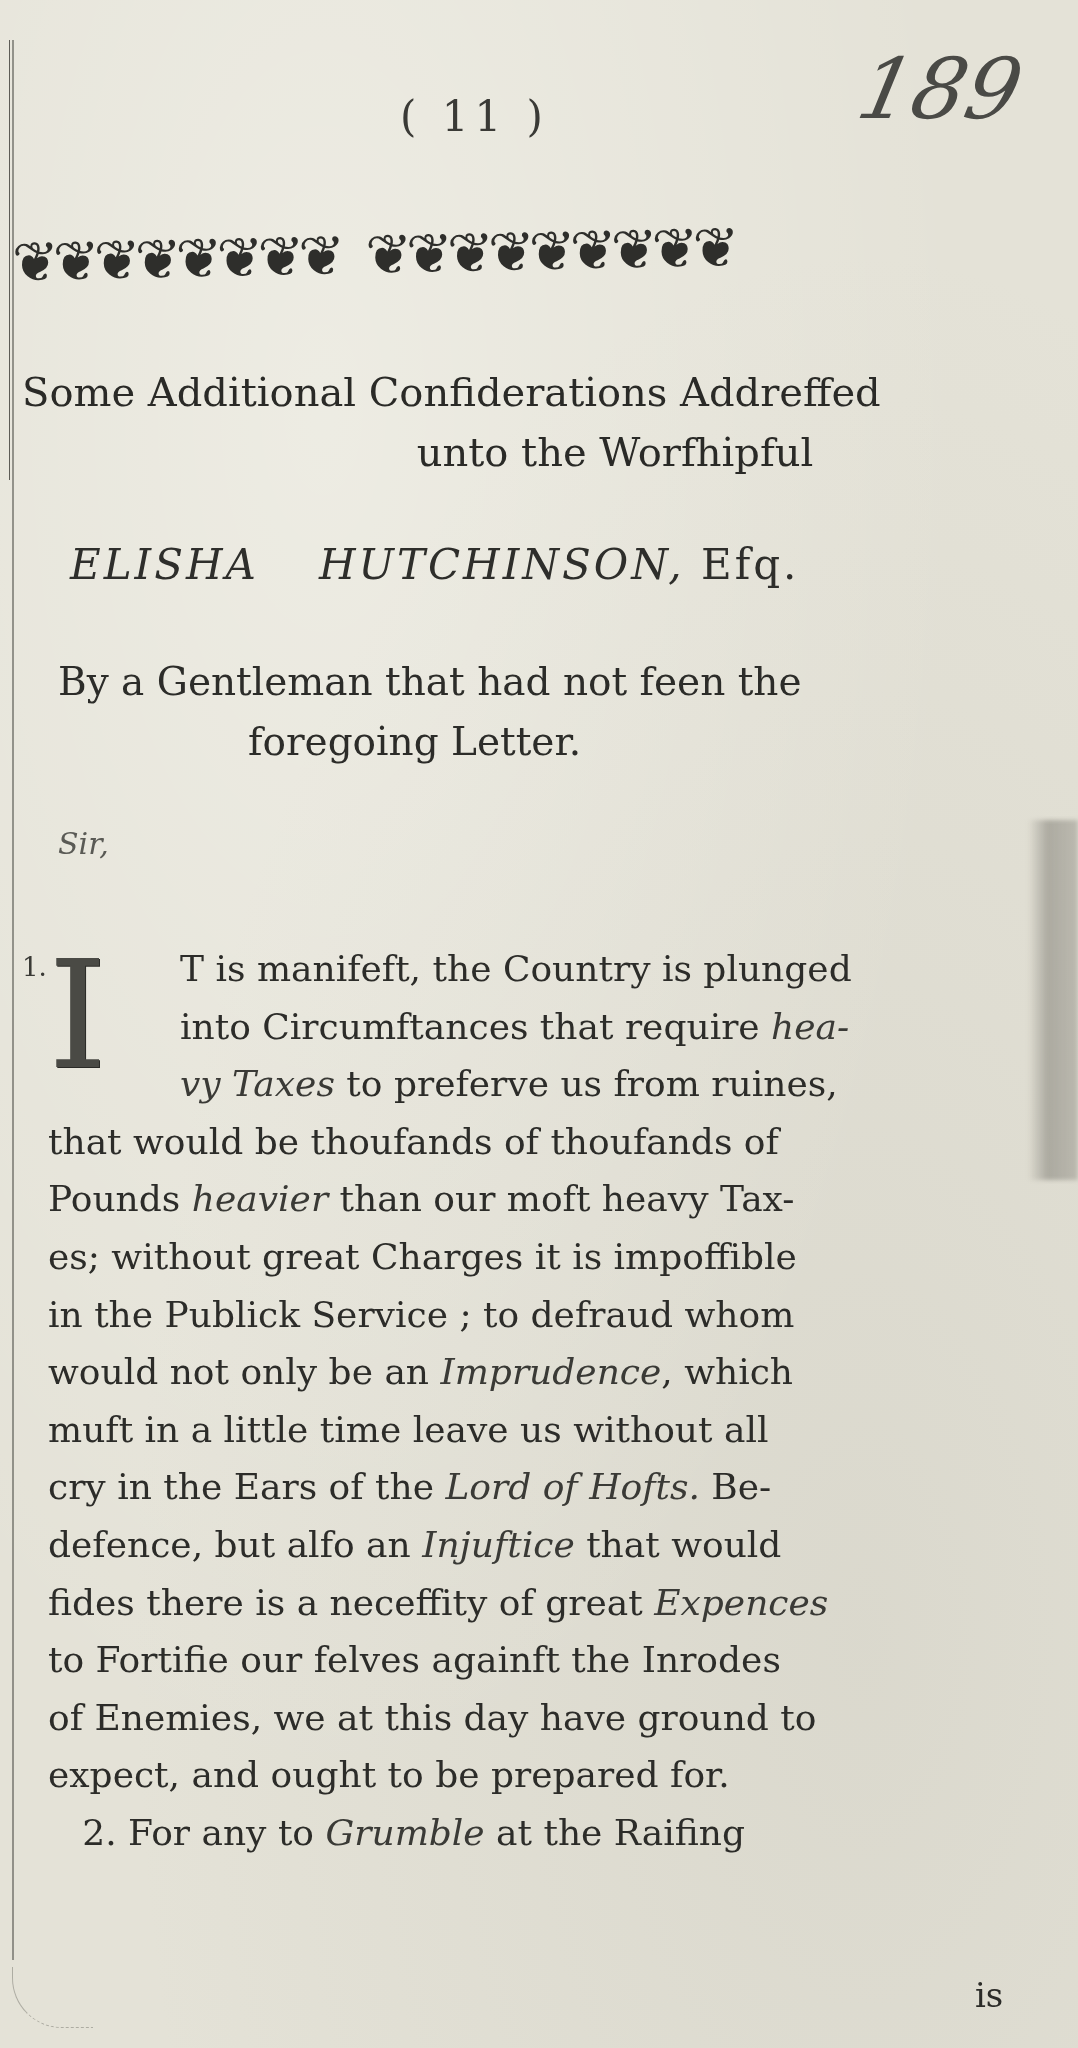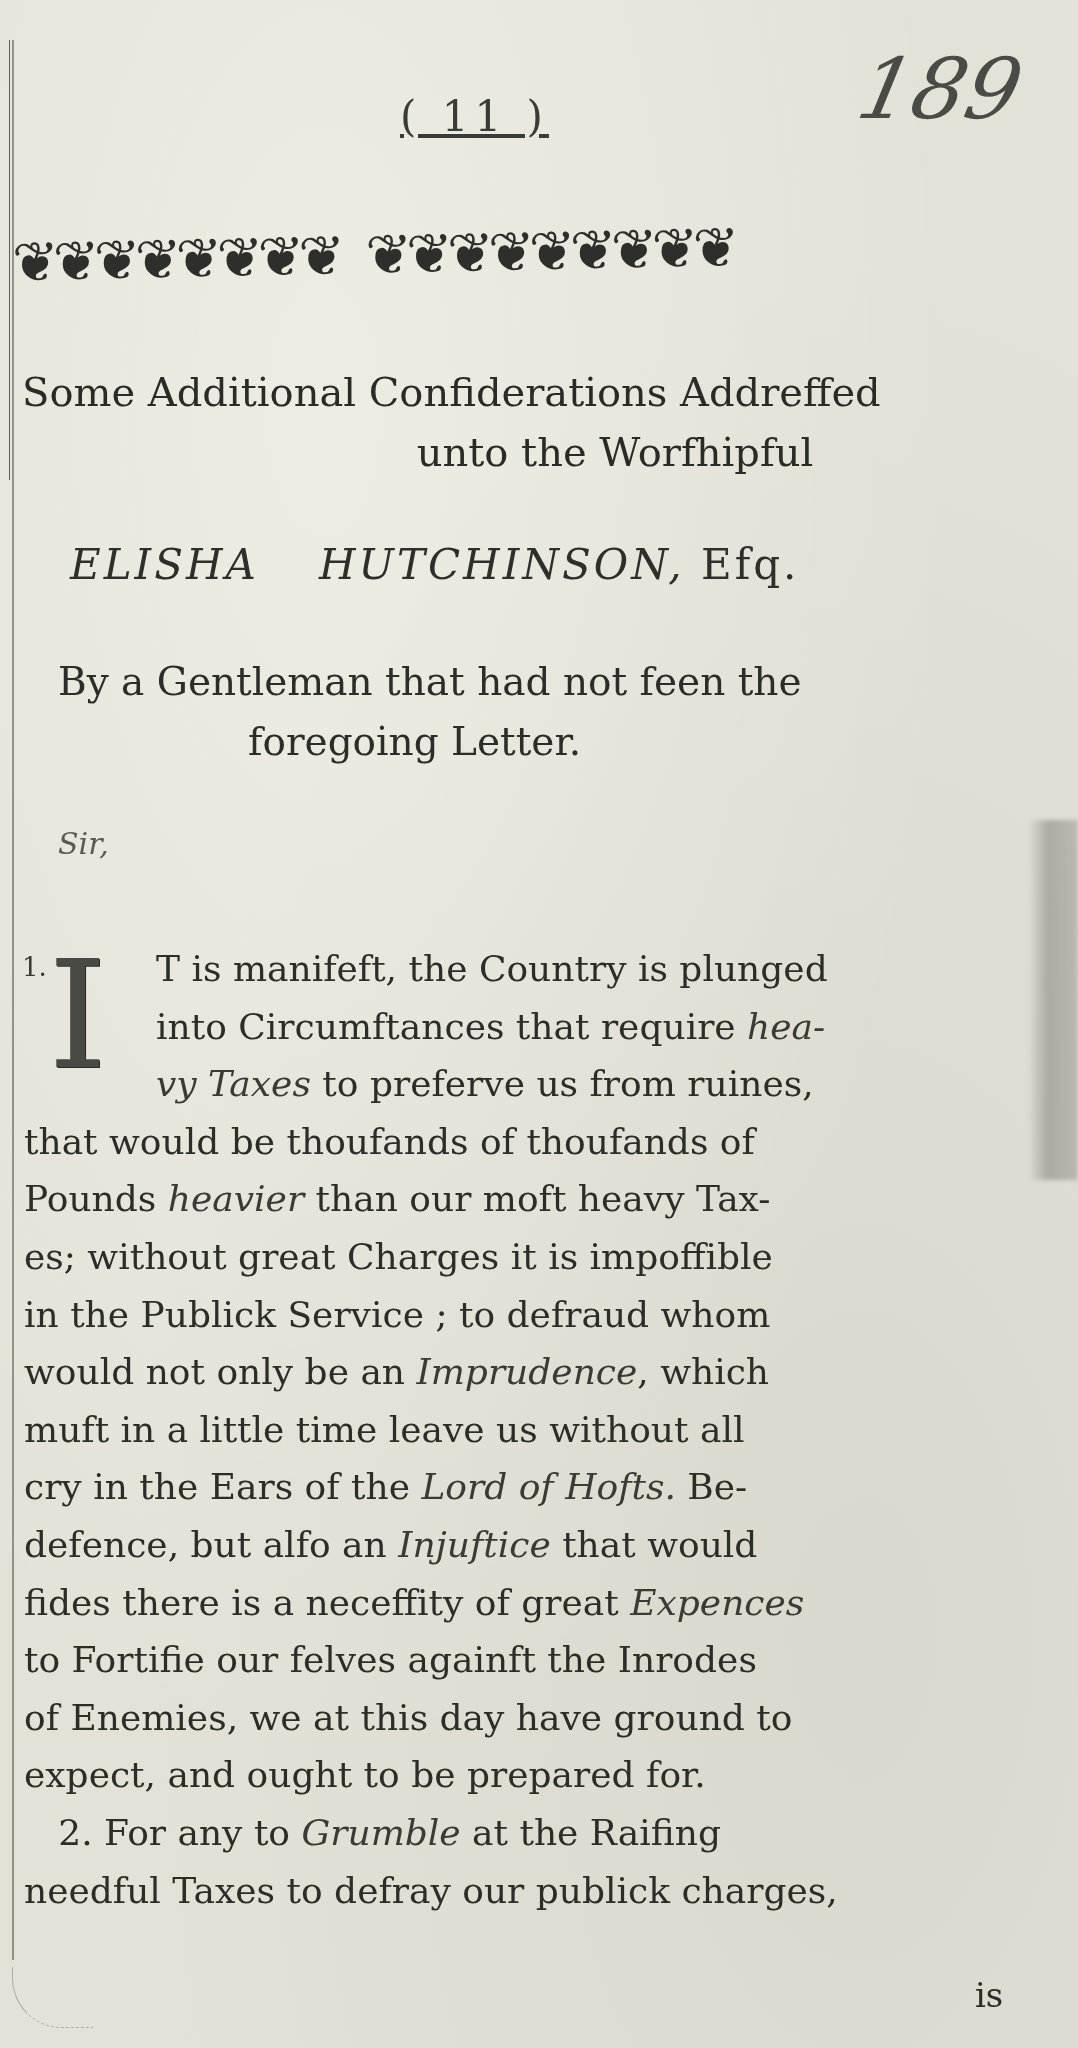--- a/index.html
+++ b/index.html
@@ -24,21 +24,21 @@
       background: linear-gradient(90deg, rgba(0,0,0,0), rgba(110,108,100,0.45) 40%, rgba(120,118,110,0.35));
       filter: blur(2px);
     }
     .bottom-curve {
       position: absolute; left: 12px; bottom: 20px; width: 80px; height: 60px;
       border-left: 1px solid #8a8980; border-bottom: 1px dashed #8a8980;
       border-bottom-left-radius: 50px; opacity: 0.6;
     }
     .page-number {
       position: absolute; left: 400px; top: 92px;
-      font-size: 42px; letter-spacing: 6px; color: #3a3a36; text-decoration: underline;
+      font-size: 42px; letter-spacing: 6px; color: #3a3a36;
     }
     .folio {
       position: absolute; left: 860px; top: 40px;
       font-family: "DejaVu Serif", serif; font-style: italic;
       font-size: 84px; color: #4a4a46; transform: skewX(-12deg);
     }
     .ornament {
       position: absolute; left: 12px; top: 218px; width: 950px; height: 90px;
       font-size: 56px; line-height: 90px; color: #2e2e2b; letter-spacing: -6px;
       white-space: nowrap; transform: rotate(-1.2deg); transform-origin: left center;
@@ -60,21 +60,21 @@
     }
     .byline .l2 { display: block; padding-left: 190px; }
     .salutation {
       position: absolute; left: 58px; top: 826px;
       font-size: 30px; font-style: italic; color: #5a5a55;
     }
     .body-text {
       position: absolute; left: 24px; top: 940px; width: 980px;
       font-size: 36px; line-height: 57.6px; color: #2c2c29;
     }
-    .body-text .line { display: block; white-space: nowrap; }
+    .body-text .line { display: block; white-space: nowrap; margin-left: 24px; }
     .body-text .indent { padding-left: 132px; }
     .dropcap {
       position: absolute; left: 48px; top: 940px; font-size: 150px; line-height: 150px;
       font-family: "DejaVu Serif", serif; color: #4a4a45;
       text-shadow: 1px 1px 0 #2a2a27;
     }
     .para-num { position: absolute; left: 22px; top: 952px; font-size: 26px; color: #3a3a36; }
     i { color: #3a3a36; }
     .catchword {
       position: absolute; left: 975px; top: 1975px; font-size: 34px; color: #2b2b28;
@@ -126,17 +126,16 @@
     <span class="line"><span>in the Publick Service ; to defraud whom</span><i></i><span></span></span>
     <span class="line"><span>would not only be an </span><i>Imprudence</i><span>, which</span></span>
     <span class="line"><span>muft in a little time leave us without all</span><i></i><span></span></span>
     <span class="line"><span>cry in the Ears of the </span><i>Lord of Hofts.</i><span>  Be-</span></span>
     <span class="line"><span>defence, but alfo an </span><i>Injuftice</i><span> that would</span></span>
     <span class="line"><span>fides there is a neceffity of great </span><i>Expences</i><span></span></span>
     <span class="line"><span>to Fortifie our felves againft the Inrodes</span><i></i><span></span></span>
     <span class="line"><span>of Enemies, we at this day have ground to</span><i></i><span></span></span>
     <span class="line"><span>expect, and ought to be prepared for.</span><i></i><span></span></span>
     <span class="line" style="white-space:pre"><span>   2. For any to </span><i>Grumble</i><span> at the Raifing</span></span>
-    <span class="line"><span>needful Taxes to defray our publick charges,</span><i></i><span></span></span>
   </div>
 
   <div class="catchword">is</div>
 </div>
 
 </body></html>

